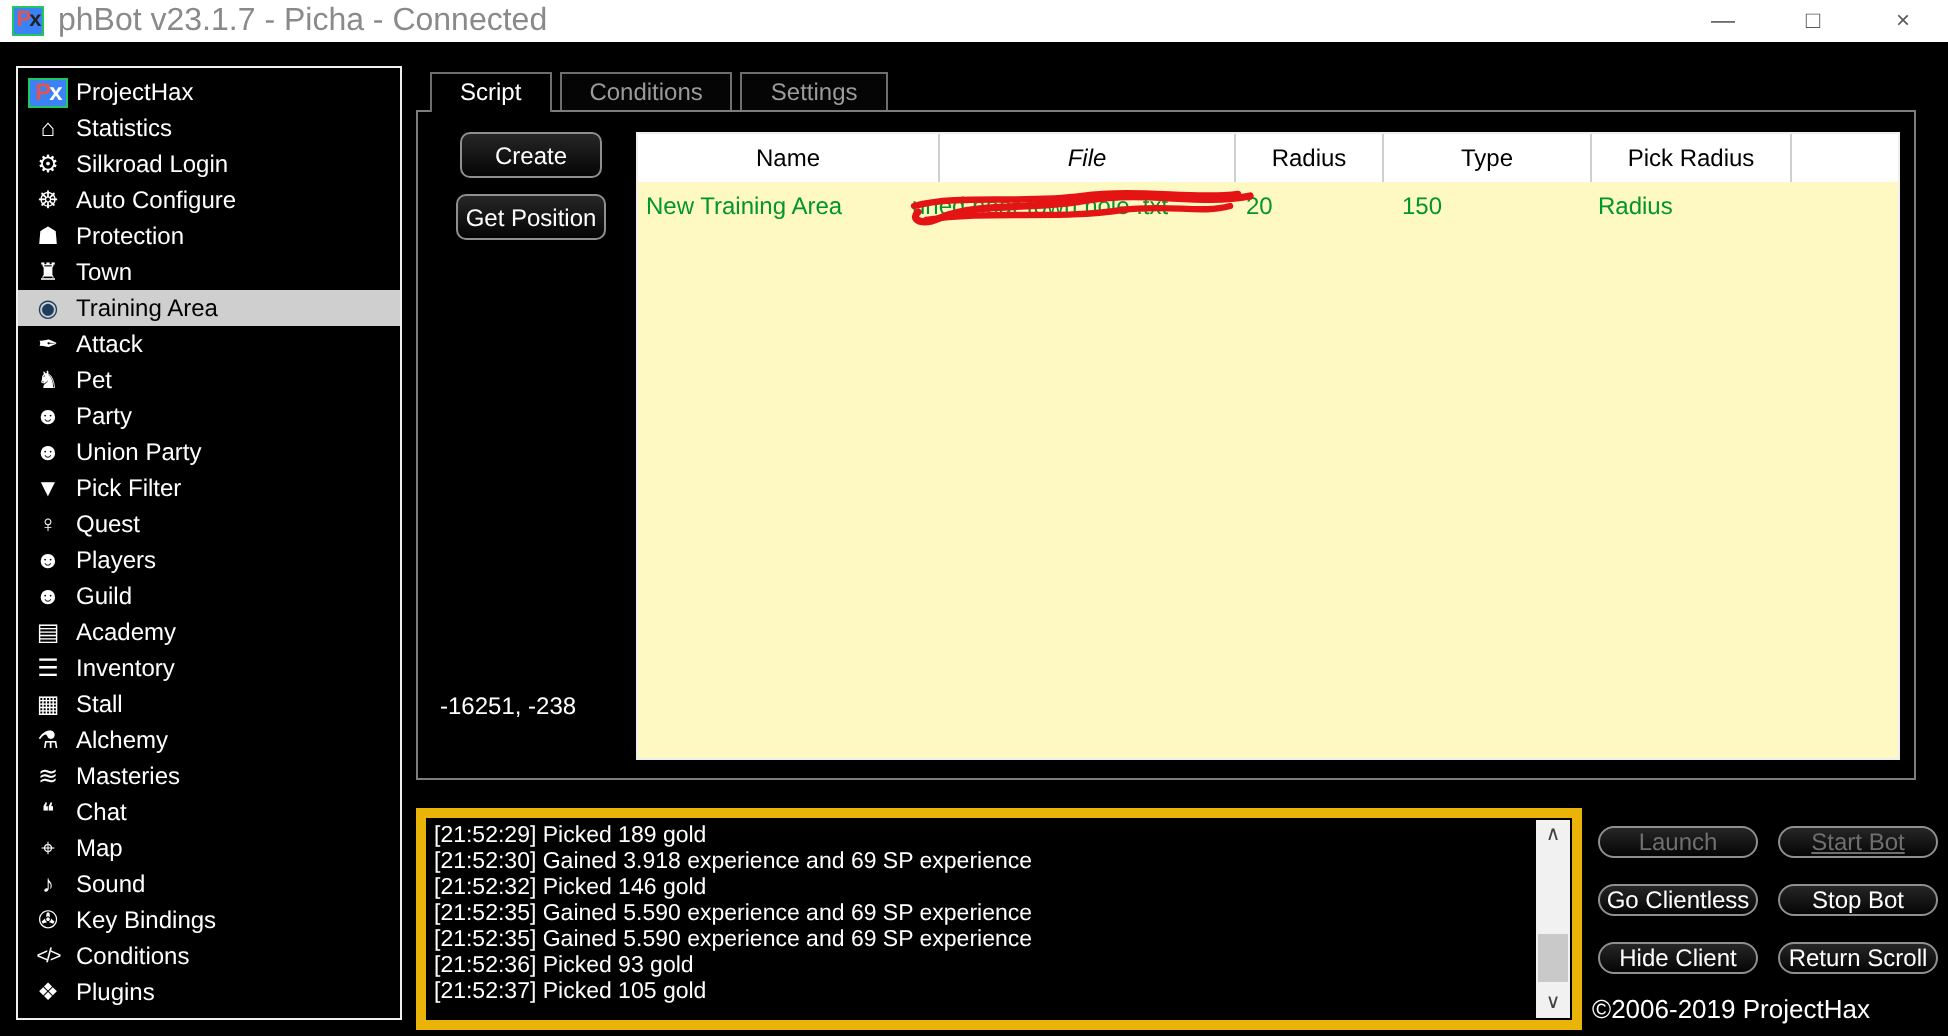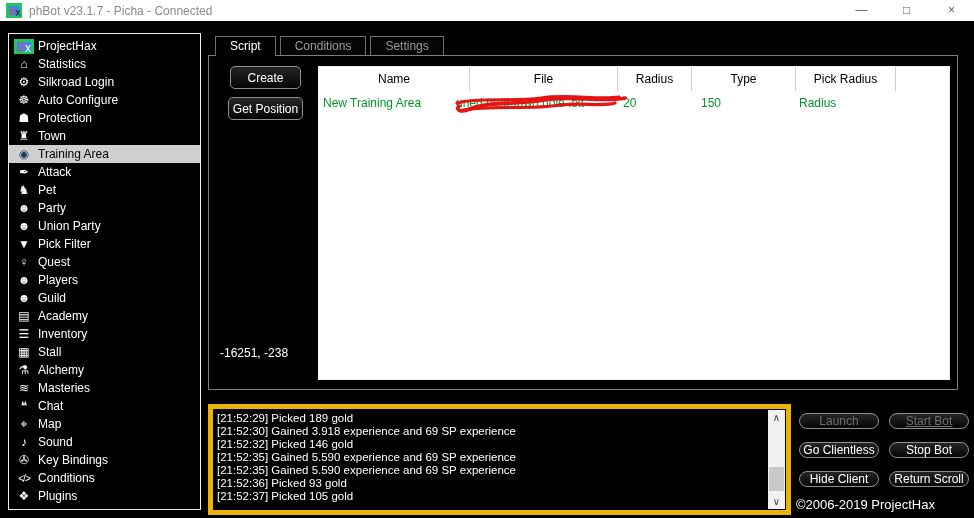--- a/index.html
+++ b/index.html
@@ -4,25 +4,25 @@
 <style>
   * { margin:0; padding:0; box-sizing:border-box; }
   html,body { width:974px; height:518px; background:#000; overflow:hidden;
               font-family:"Liberation Sans", sans-serif; }
   #app { position:relative; width:974px; height:518px; background:#000; }
 
   
   .titlebar { position:absolute; left:0; top:0; width:974px; height:21px;
               background:#ffffff; display:flex; align-items:center; }
   .px-logo { display:inline-block; width:16px; height:15px; background:#3b82f6;
-             border:3px solid #22c55e; font-size:11px; font-weight:normal; line-height:13px;
+             border:1px solid #22c55e; font-size:11px; font-weight:bold; line-height:13px;
              text-align:center; color:#222; letter-spacing:-1px; }
   .px-logo::first-letter { color:#e05555; }
   .titlebar .px-logo { margin-left:6px; }
-  .title-text { margin-left:7px; font-size:12px; color:#8a8a8a; }
+  .title-text { margin-left:7px; font-size:16px; color:#8a8a8a; }
   .win-controls { position:absolute; right:0; top:0; height:21px; display:flex; }
   .win-btn { width:45px; height:21px; text-align:center; line-height:20px;
              color:#5a5a5a; font-size:12px; cursor:default; }
 
   
   .sidebar { position:absolute; left:8px; top:33px; width:193px; height:477px;
              background:#000; border:1px solid #f0f0f0; padding-top:3px; }
   .side-item { height:18px; display:flex; align-items:center; color:#fff;
                font-size:12px; padding-left:5px; white-space:nowrap; }
   .side-item .icon { width:20px; text-align:center; font-size:12px; color:#fff;
@@ -45,26 +45,26 @@
   .btn { background:linear-gradient(#262626,#050505); border:1px solid #8f8f8f;
          color:#fff; font-size:12px; text-align:center;
          font-family:"Liberation Sans", sans-serif; }
   .btn-create { position:absolute; left:230px; top:66px; width:71px; height:23px;
                 border-radius:5px; }
   .btn-getpos { position:absolute; left:228px; top:97px; width:75px; height:23px;
                 border-radius:5px; }
 
   
   .table { position:absolute; left:318px; top:66px; width:632px; height:314px;
-           background:#ffffff; border:1px solid #efefef; }
+           background:#fef9c3; border:1px solid #efefef; }
   .thead { display:flex; height:24px; background:#fff; }
   .th { font-size:12px; color:#000; text-align:center; line-height:24px;
         border-right:1px solid #cfcfcf; overflow:hidden; }
   .th:last-child { border-right:none; }
-  .th.c-name { width:151px; } .th.c-file { width:148px; } .th.c-radius { width:74px; }
+  .th.c-name { width:151px; } .th.c-file { width:148px;font-style:italic; } .th.c-radius { width:74px; }
   .th.c-pick { width:100px; } .th.c-type { width:104px; } .th.c-extra { width:51px; }
   .trow { position:relative; height:24px; color:#009628; font-size:12px; }
   .trow span { position:absolute; top:5px; white-space:nowrap;text-align:center; }
   .cell-name { left:4px; } .cell-file { left:137px; } .cell-radius { left:304px; }
   .cell-pick { left:382px; } .cell-type { left:480px; }
 
   .scribble { position:absolute; left:130px; top:-2px; width:184px; height:28px;
               pointer-events:none; }
 
   .coords { position:absolute; left:220px; top:346px; color:#fff; font-size:12px; }

